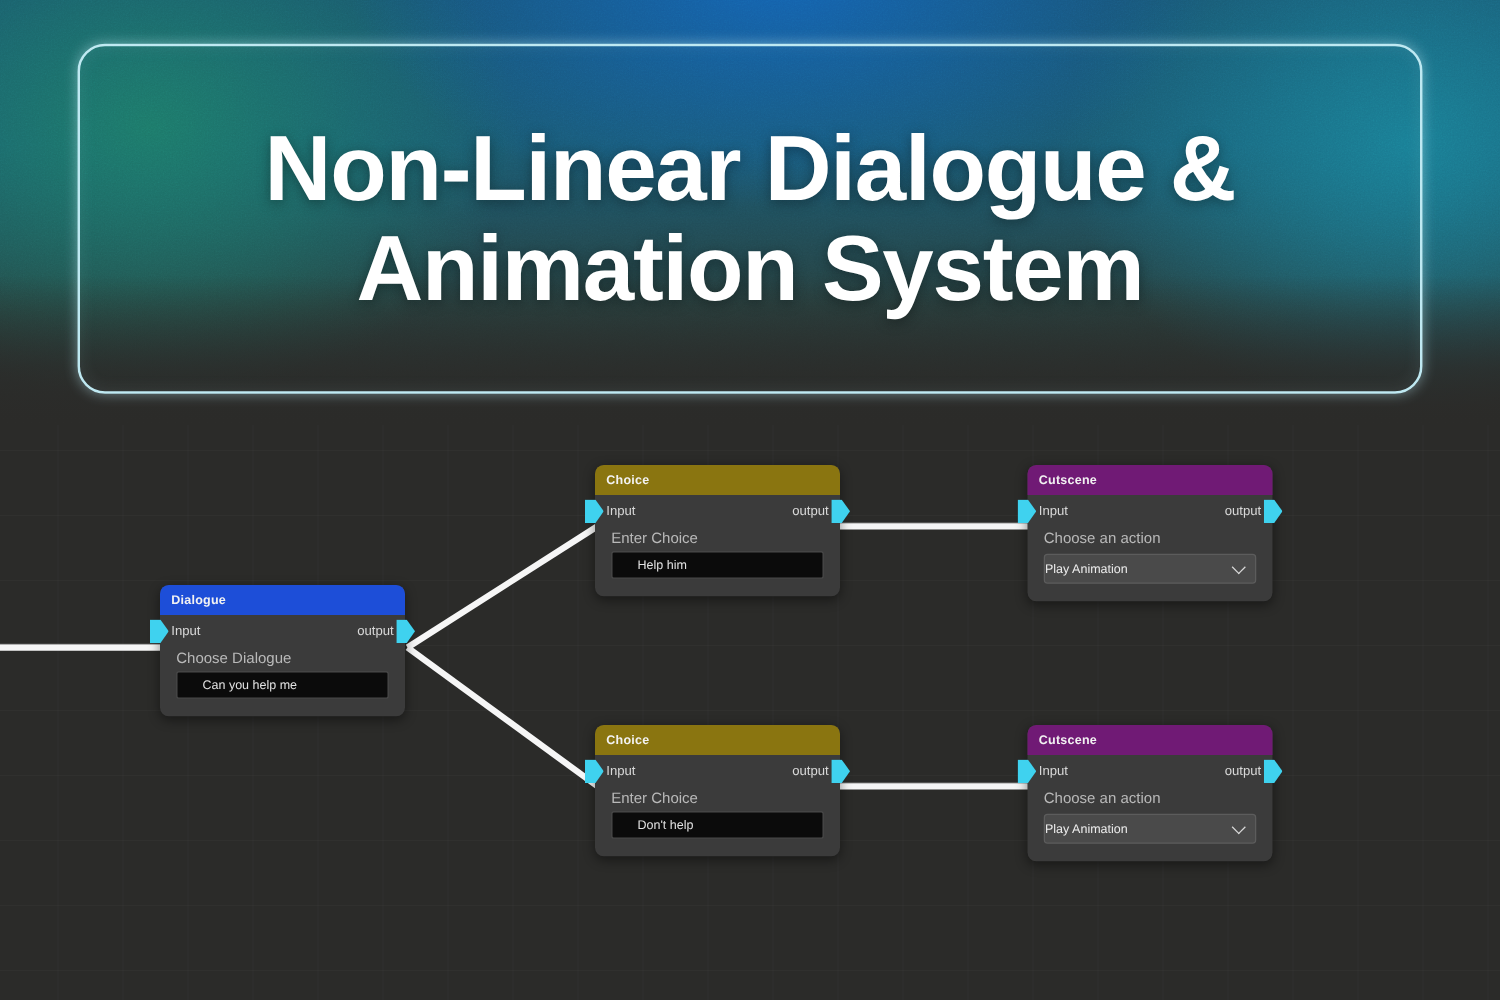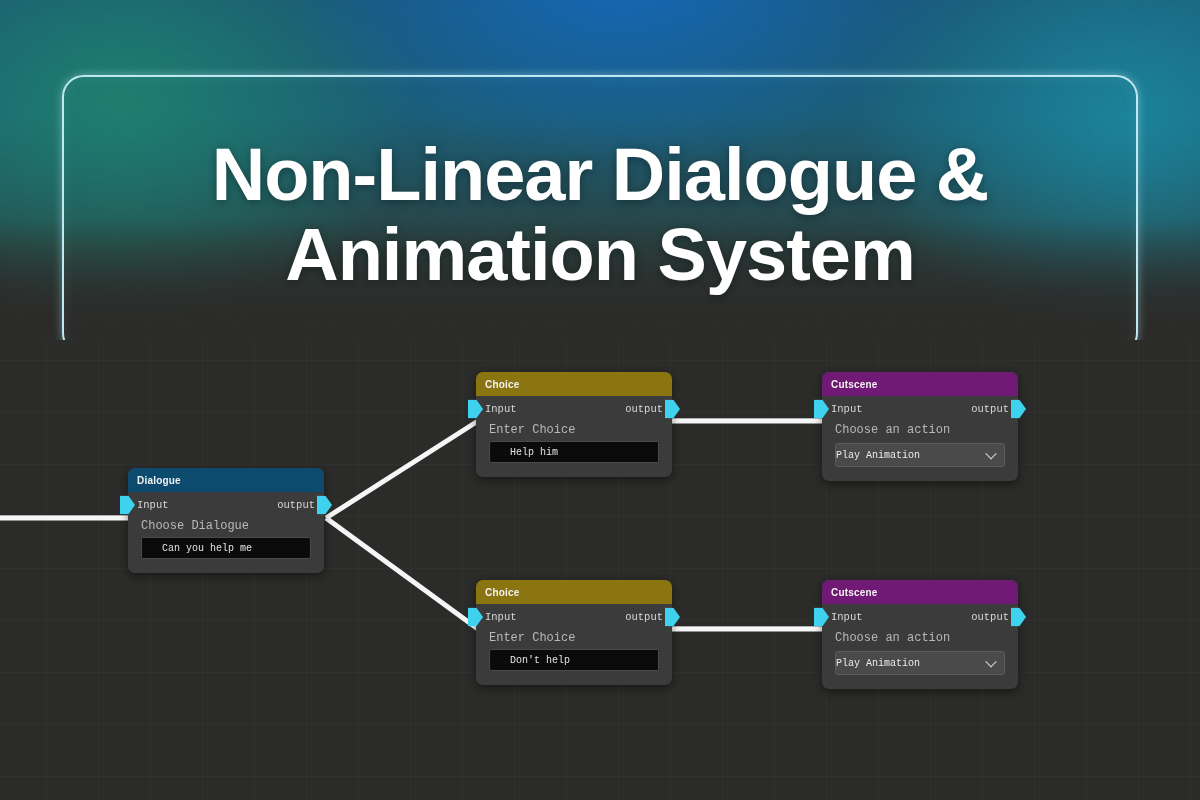--- a/index.html
+++ b/index.html
@@ -45,21 +45,20 @@
   }
 
   .title-frame {
     position:absolute; left:62px; top:35px; width:1076px; height:280px;
     border:2px solid #bfe9f2;
     border-radius:22px;
     box-shadow:0 0 10px rgba(190,233,243,.45), inset 0 0 14px rgba(190,233,243,.10);
     display:flex; flex-direction:column;
     align-items:center; justify-content:center;
     gap:6px;
-    margin-top:40px;
   }
   .title-line {
     color:#ffffff;
     font-size:74px;
     font-weight:700;
     letter-spacing:-1px;
     line-height:1.0;
     text-align:center;
     text-shadow:0 2px 10px rgba(0,0,0,.35);
     white-space:nowrap;
@@ -79,25 +78,25 @@
   .node-header {
     height:24px;
     border-radius:7px 7px 0 0;
     display:flex; align-items:center;
     padding:0 9px;
   }
   .node-header .node-title {
     font-size:10px; font-weight:700; color:#f2f2f2;
     letter-spacing:.2px;
   }
-  .node-header.teal  { background:#0c4a6e; }
+  .node-header.teal  { background:#1d4ed8; }
   .node-header.gold  { background:#8a7510; }
   .node-header.blue  { background:#701a75; }
 
-  .node-body { padding:0 0 14px 0;font-family:Liberation Mono, monospace; }
+  .node-body { padding:0 0 14px 0; }
 
   .port-row {
     position:relative;
     height:26px;
     display:flex; align-items:center; justify-content:space-between;
     padding:0 9px;
   }
   .port-label { font-size:10.5px; color:#d8d8d8; }
 
   .port {

